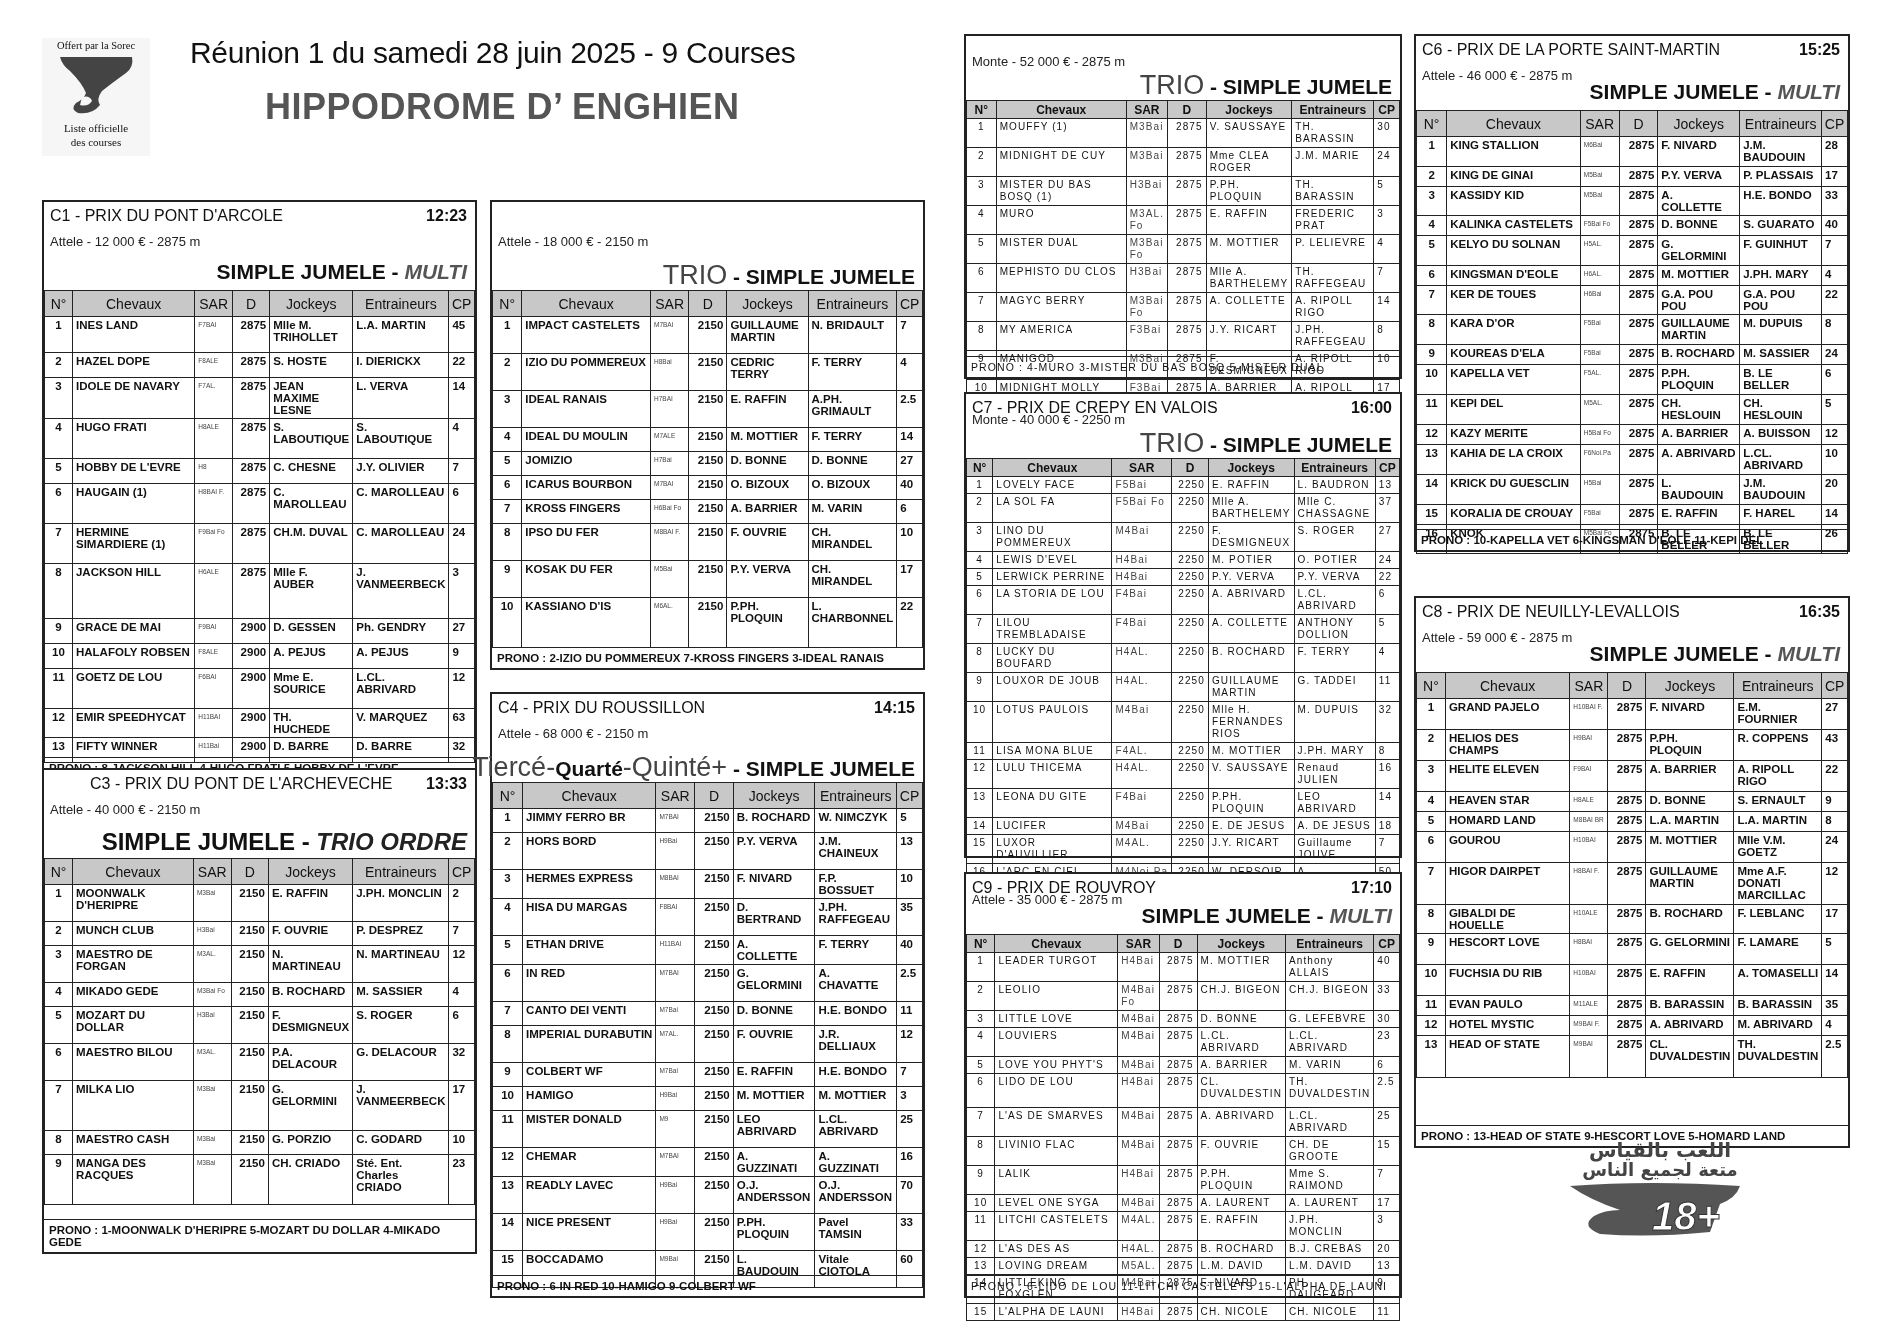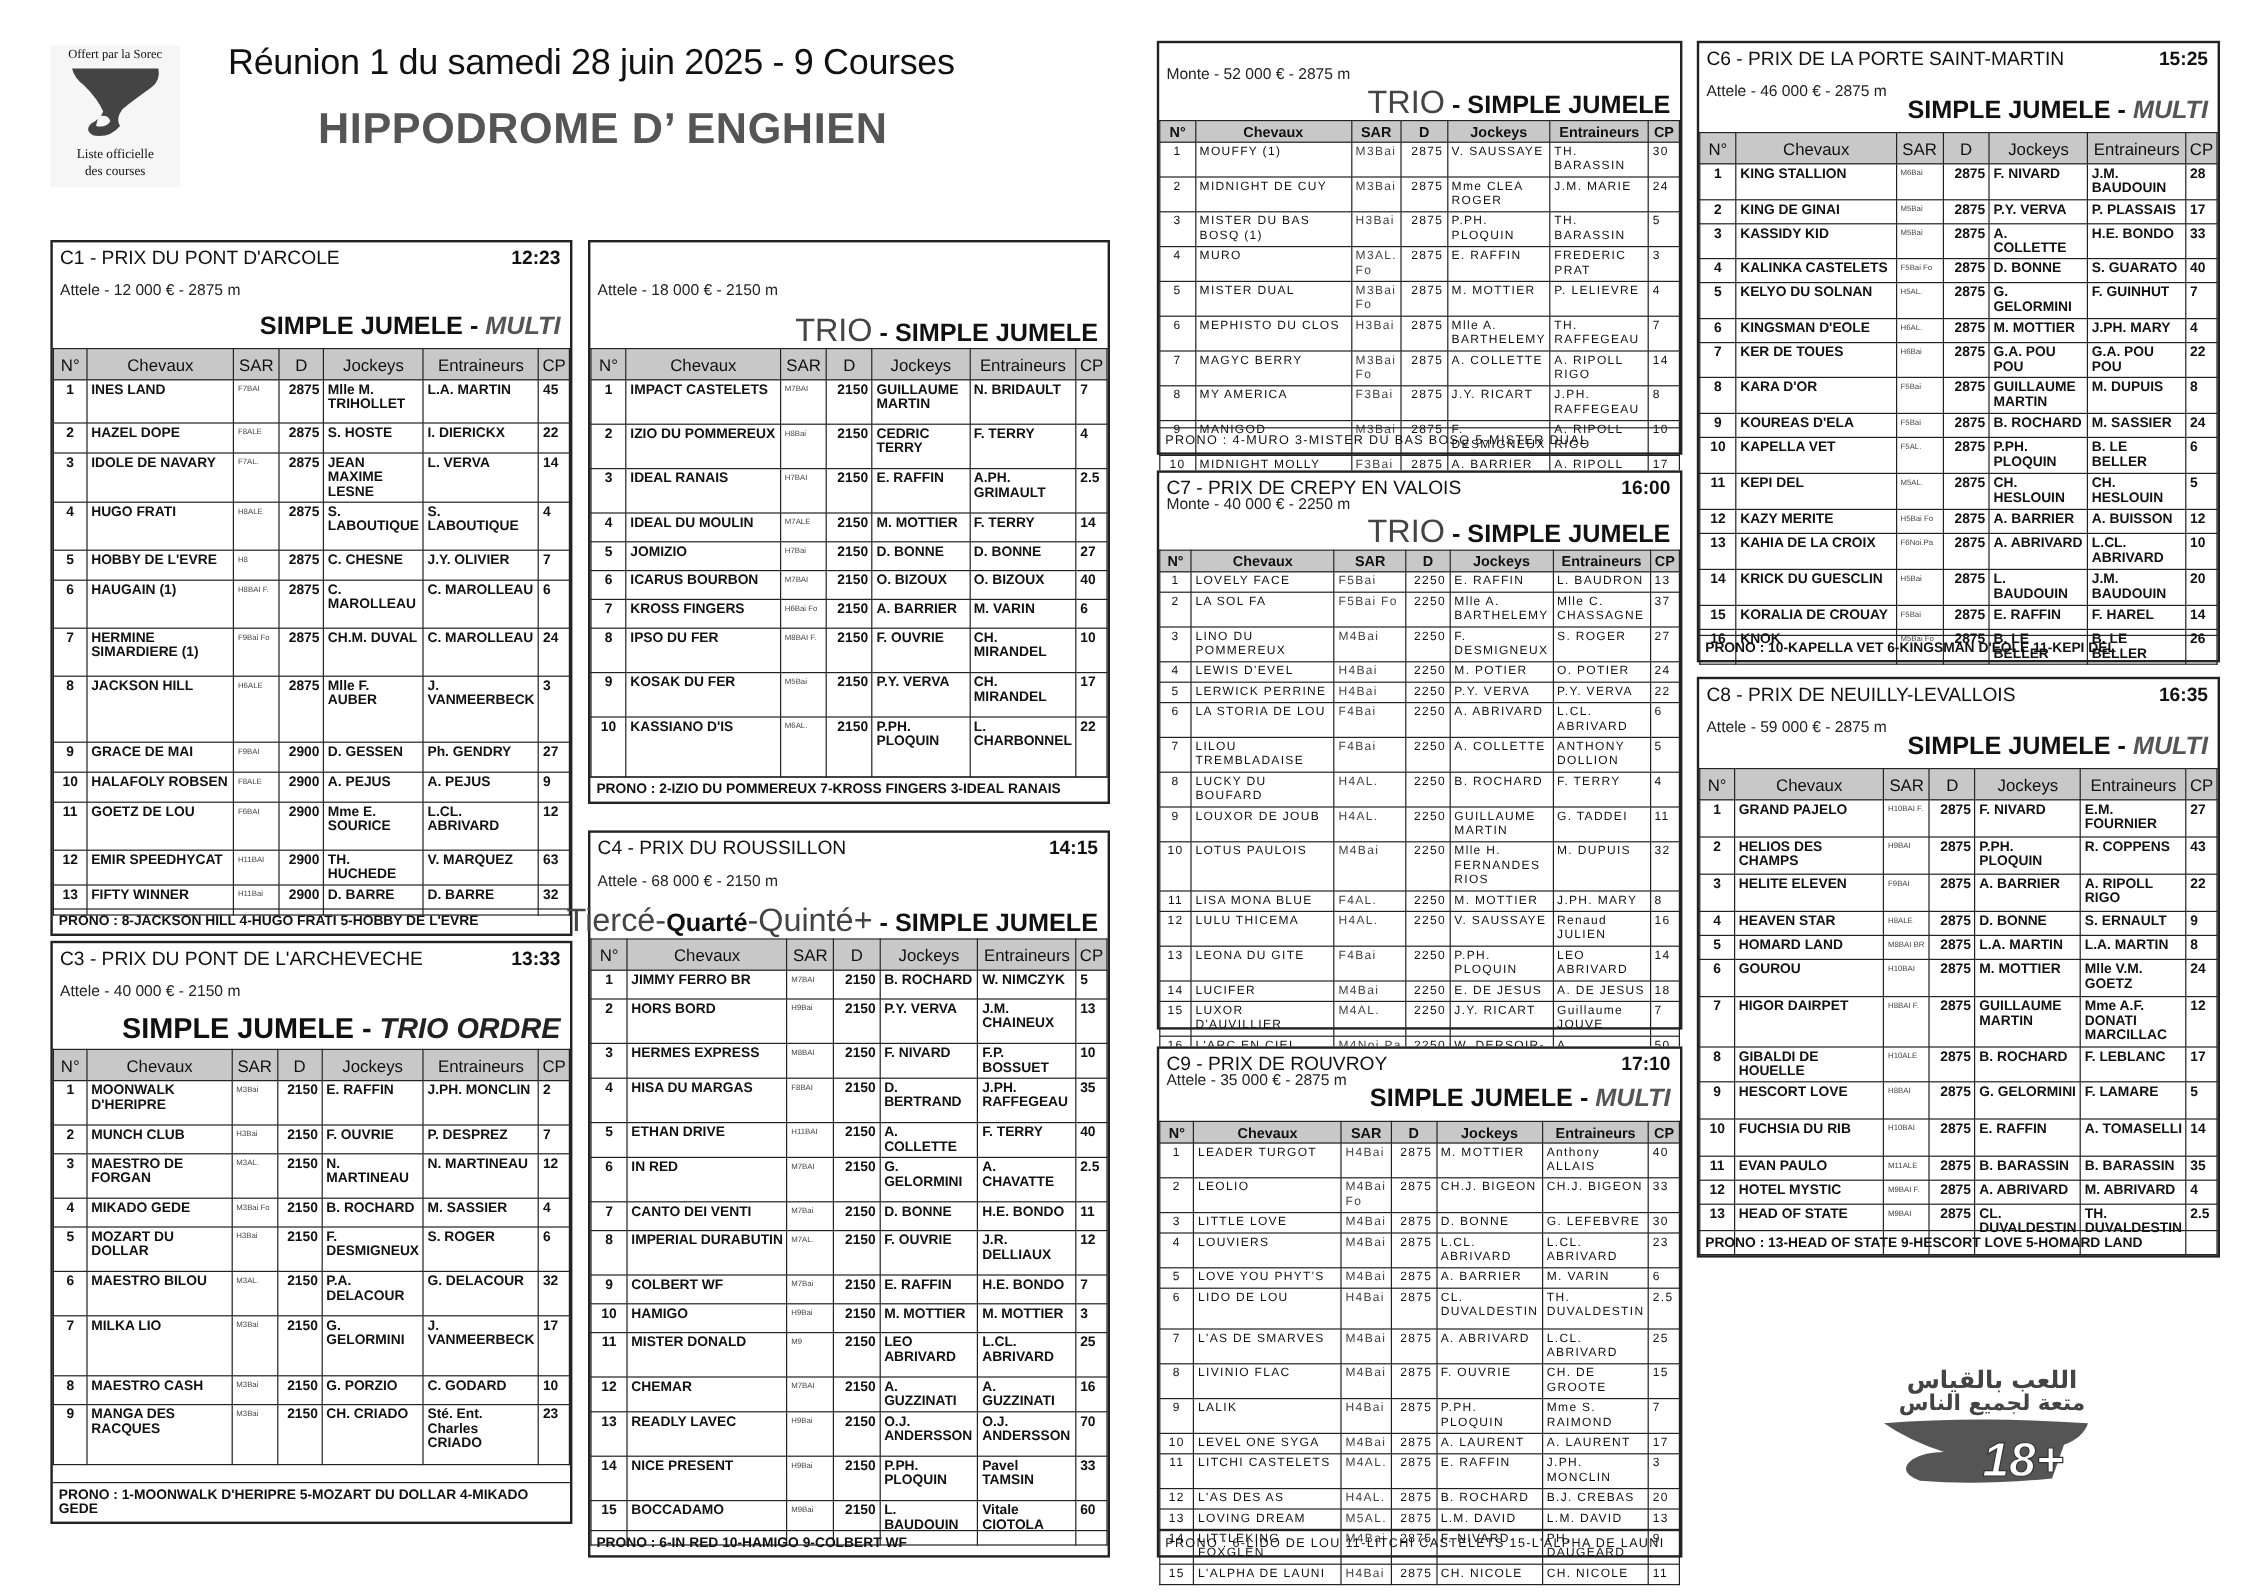--- a/index.html
+++ b/index.html
@@ -298,21 +298,21 @@
             <td class="sar">M6AL.</td>
             <td class="dist">2150</td>
             <td class="">P.PH. PLOQUIN</td>
             <td class="">L. CHARBONNEL</td>
             <td class="">22</td>
           </tr>
         </tbody>
       </table>
       <div class="prono">PRONO : 2-IZIO DU POMMEREUX 7-KROSS FINGERS 3-IDEAL RANAIS</div>
     </div>
-    <div class="race" style="left: 42px; top: 784px; width: 435px; height: 486px;">
+    <div class="race" style="left: 42px; top: 768px; width: 435px; height: 486px; padding-left: 40px;">
       <div class="race-head">
       <span class="race-name">C3 -  PRIX DU PONT DE L'ARCHEVECHE</span>
       <span class="race-time">13:33</span>
     </div>
     <div class="race-info" style="top:32px">Attele - 40 000 € - 2150 m</div>
     <div class="bets" style="top:58px;font-size:24px"><span class="b1" style="">SIMPLE JUMELE - </span><span class="dark-it" style="">TRIO ORDRE</span></div>
       <table class="runners" style="top:88px">
         <thead>
           <tr>
             <th style="width:7.000000000000001%">N°</th>
@@ -1007,21 +1007,21 @@
             <td class="">L'ARC EN CIEL</td>
             <td class="sar">M4Noi.Pa</td>
             <td class="dist">2250</td>
             <td class="">W. DERSOIR-HABIB</td>
             <td class="">A. DUPERCHE</td>
             <td class="">50</td>
           </tr>
         </tbody>
       </table>
     </div>
-    <div class="race" style="left: 1414px; top: 564px; width: 436px; height: 484px;">
+    <div class="race" style="left: 1414px; top: 596px; width: 436px; height: 552px;">
       <div class="race-head">
       <span class="race-name">C8 -  PRIX DE NEUILLY-LEVALLOIS</span>
       <span class="race-time">16:35</span>
     </div>
     <div class="race-info" style="top:32px">Attele - 59 000 € - 2875 m</div>
     <div class="bets" style="top:44px;font-size:21px"><span class="b1" style="">SIMPLE JUMELE - </span><span class="gray" style="">MULTI</span></div>
       <table class="runners" style="top:74px">
         <thead>
           <tr>
             <th style="width:7.000000000000001%">N°</th>

